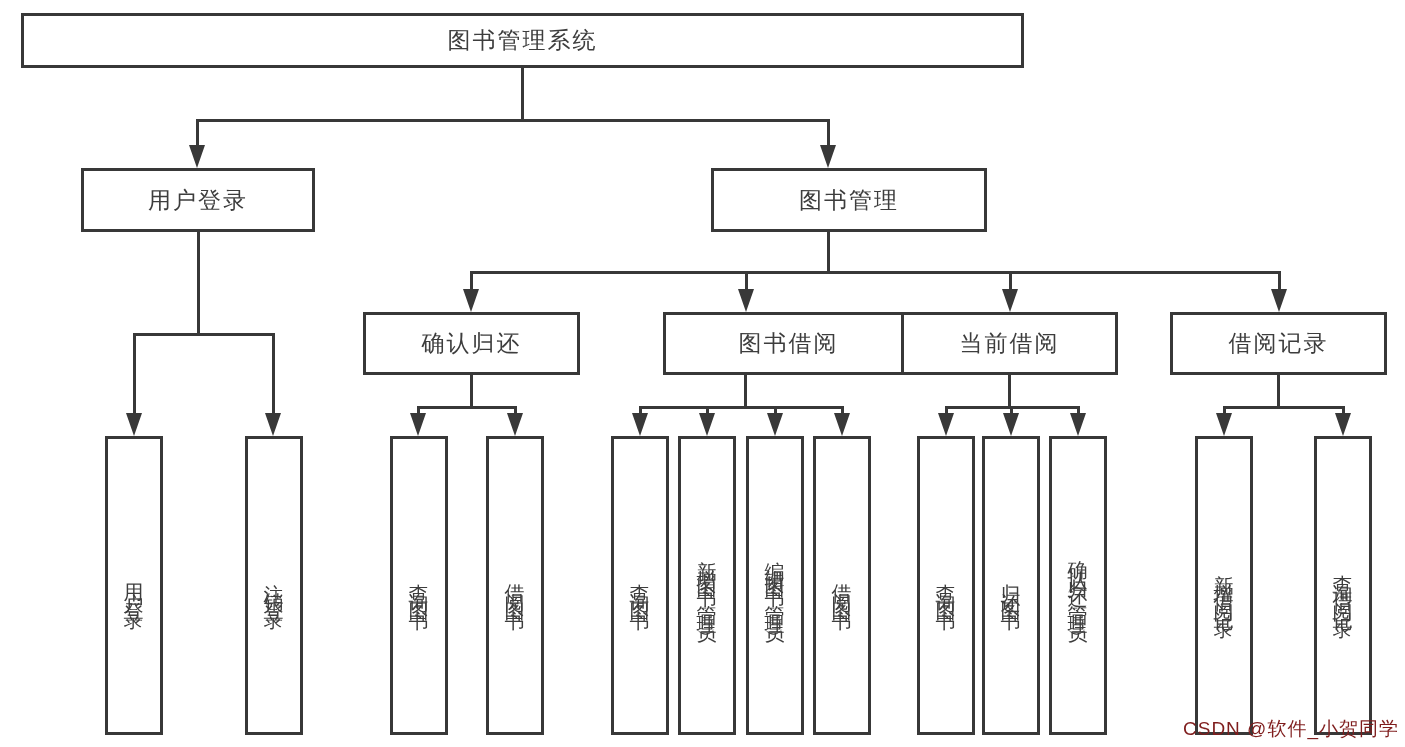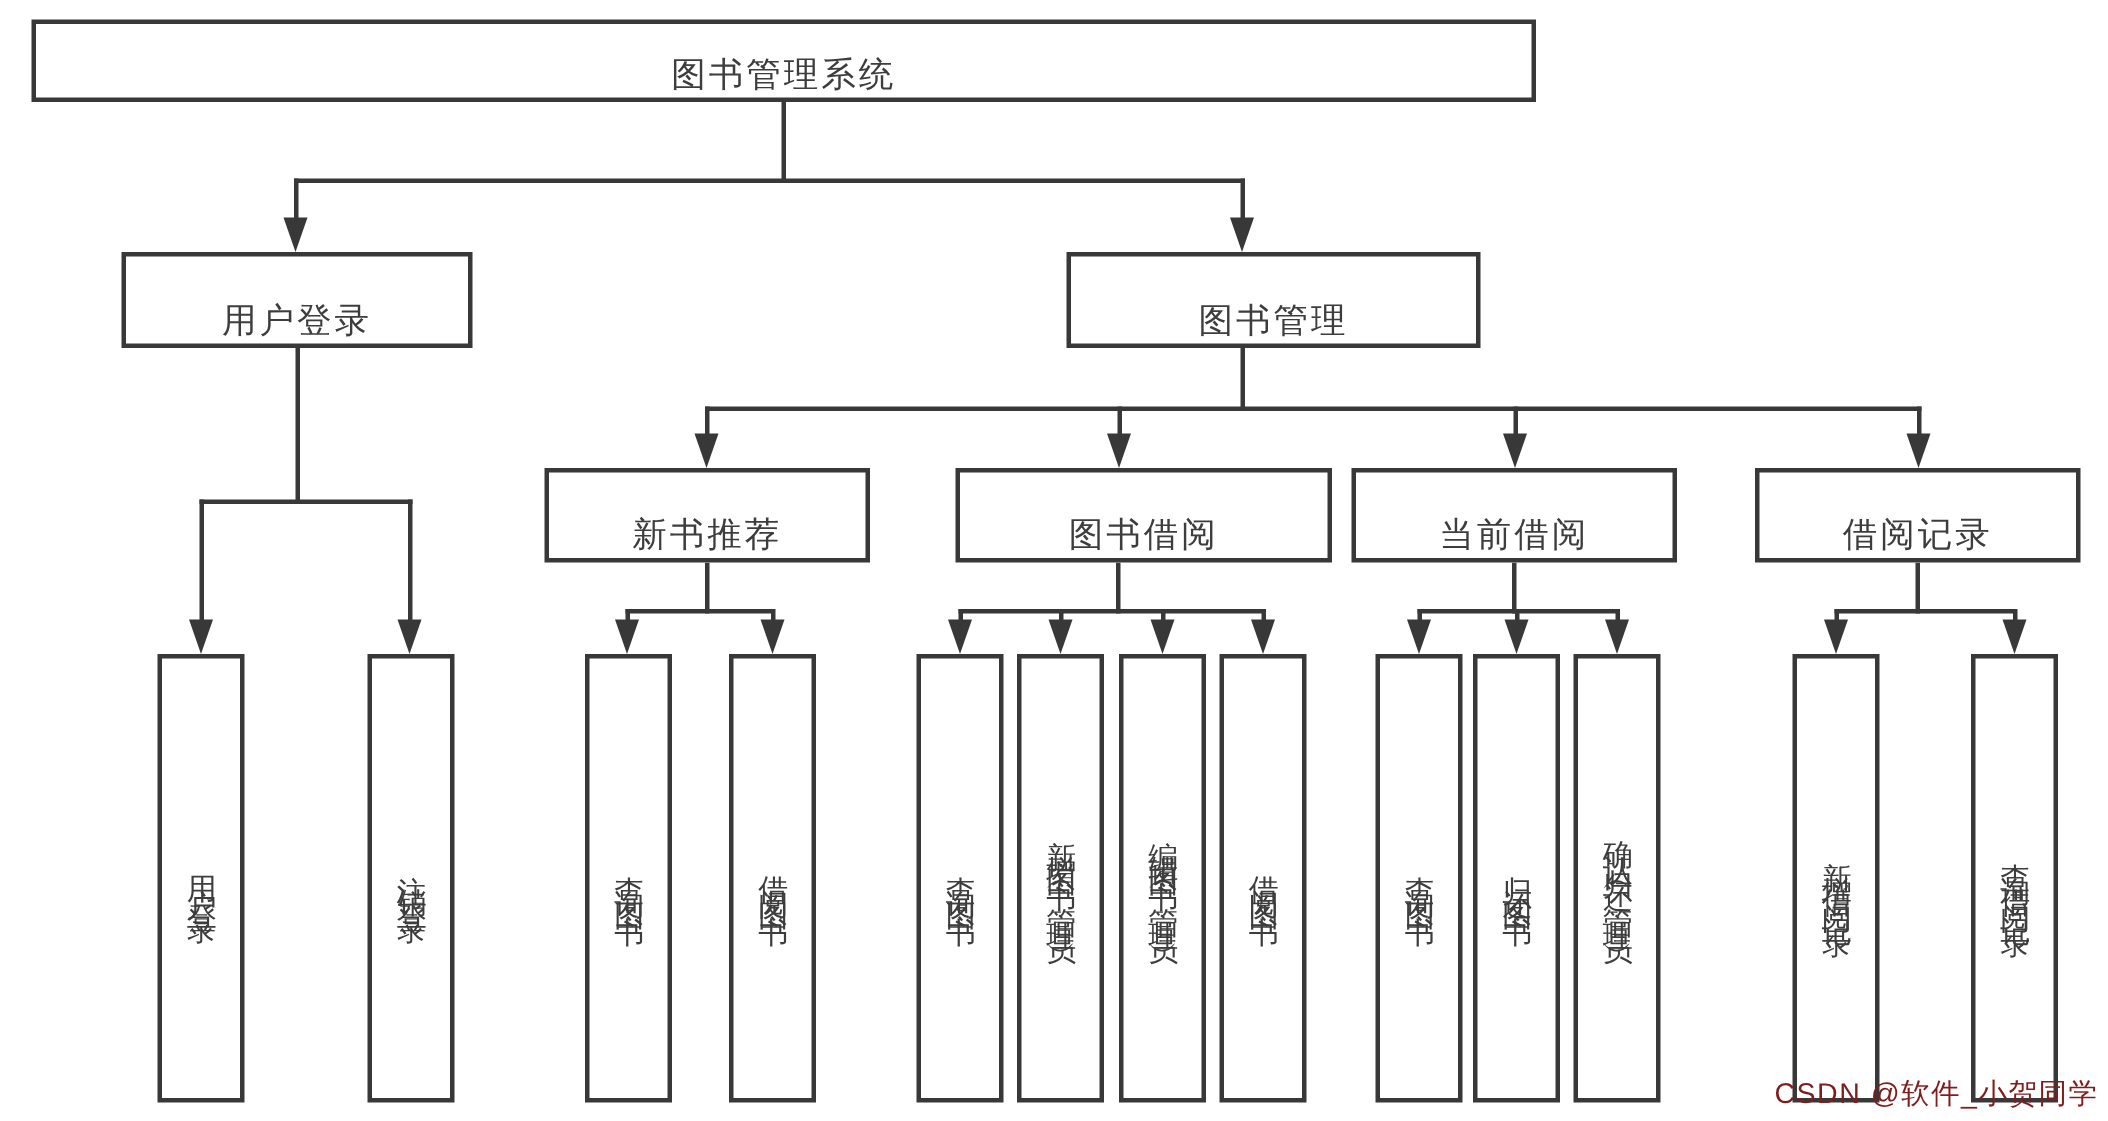--- a/index.html
+++ b/index.html
@@ -2,21 +2,21 @@
 <html><head>
 <meta charset="utf-8">
 <style>
   html,body{margin:0;padding:0;background:#ffffff;}
   .canvas{
     position:relative;width:1405px;height:747px;background:#ffffff;
     font-family:"Liberation Sans","DejaVu Sans",sans-serif;overflow:hidden;
   }
   .hbox{
     position:absolute;box-sizing:border-box;background:#ffffff;
-    border:3px solid #383838;display:flex;align-items:flex-end;justify-content:center;
+    border:3px solid #383838;display:flex;align-items:center;justify-content:center;
     font-size:23px;color:#3d3d3d;letter-spacing:2px;z-index:2;
   }
   .vbox{
     position:absolute;box-sizing:border-box;background:#ffffff;
     border:3px solid #383838;display:flex;align-items:center;justify-content:center;
     z-index:2;
   }
   .vbox span{
     writing-mode:vertical-lr;text-orientation:mixed;
     font-size:20px;color:#3d3d3d;letter-spacing:9px;line-height:1.1;
@@ -67,23 +67,23 @@
   <div class="line" style="left:470px;top:271px;width:3px;height:30px"></div>
   <div class="line" style="left:745px;top:271px;width:3px;height:30px"></div>
   <div class="line" style="left:1009px;top:271px;width:3px;height:30px"></div>
   <div class="line" style="left:1278px;top:271px;width:3px;height:30px"></div>
   <div class="arrow" style="left:463px;top:289px"></div>
   <div class="arrow" style="left:738px;top:289px"></div>
   <div class="arrow" style="left:1002px;top:289px"></div>
   <div class="arrow" style="left:1271px;top:289px"></div>
 
   <div class="hbox" style="left:363px;top:312px;width:217px;height:63px">
-    <span>新书推荐</span>
+    <span>确认归还</span>
   </div>
-  <div class="hbox" style="left:637px;top:312px;width:251px;height:63px">
+  <div class="hbox" style="left:663px;top:312px;width:251px;height:63px">
     <span>图书借阅</span>
   </div>
   <div class="hbox" style="left:1170px;top:312px;width:217px;height:63px">
     <span>借阅记录</span>
   </div>
   <div class="hbox" style="left:901px;top:312px;width:217px;height:63px">
     <span>当前借阅</span>
   </div>
 
   <div class="line" style="left:470px;top:375px;width:3px;height:34px"></div>

